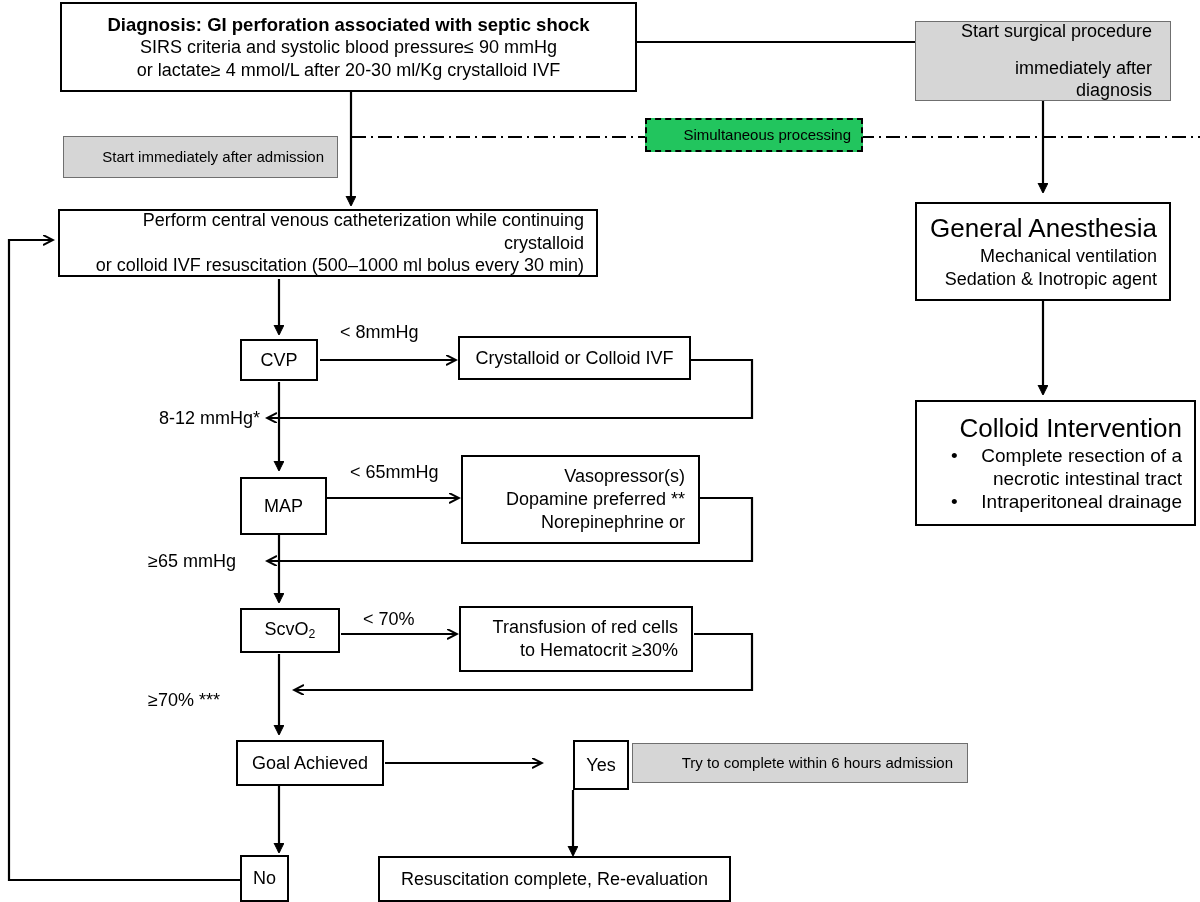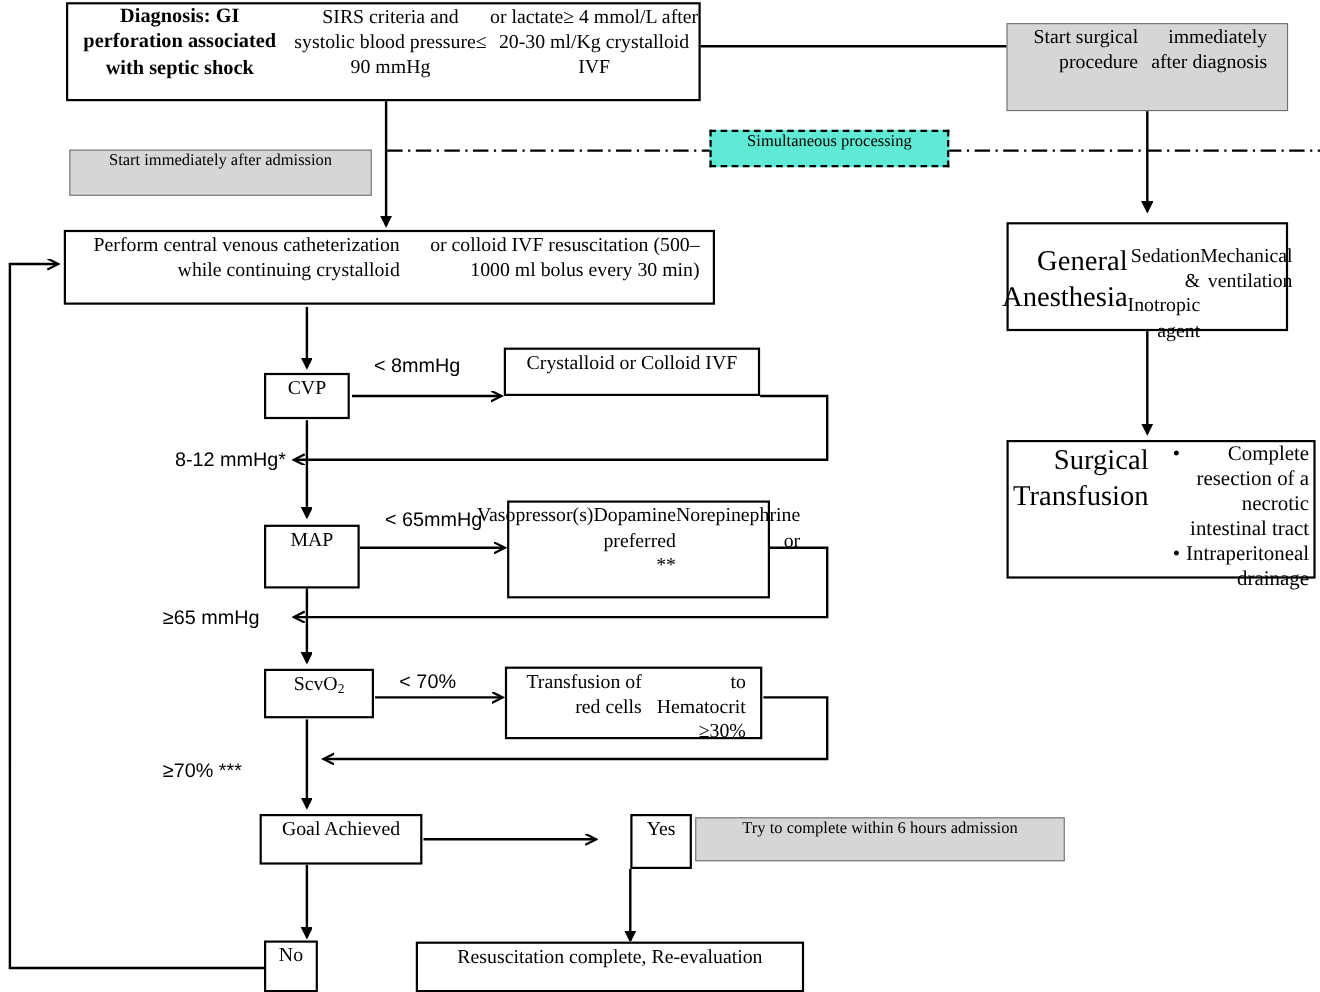--- a/index.html
+++ b/index.html
@@ -23,31 +23,30 @@
     width: 1200px;
     height: 902px;
     pointer-events: none;
   }
   .node {
     position: absolute;
     box-sizing: border-box;
     border: 2px solid #000;
     background: #ffffff;
     display: flex;
-    flex-direction: row;
+    flex-direction: column;
     justify-content: center;
     line-height: 1.26;
-    font-family: Liberation Serif, serif;
   }
   .node.shaded {
     background: #d6d6d6;
     border: 1px solid #6f6f6f;
   }
   .node.dashed {
-    background: #5eead4;
+    background: #22c55e;
     border: 2px dashed #000;
   }
   .ctr { text-align: center; }
   .lft { text-align: right; }
   .pad { padding: 0 10px; }
   .label {
     position: absolute;
     white-space: nowrap;
     font-size: 18px;
   }
@@ -147,30 +146,30 @@
   </div>
 
   <div class="node shaded lft" style="left:63px; top:136px; width:275px; height:42px; padding:0 13px;">
     <div class="t-small">Start immediately after admission</div>
   </div>
 
   <div class="node dashed lft" style="left:645px; top:118px; width:218px; height:34px; padding:0 10px;">
     <div class="t-small">Simultaneous processing</div>
   </div>
 
-  <div class="node lft" style="left:58px; top:209px; width:592px; height:68px; padding:0 12px;">
+  <div class="node lft" style="left:58px; top:209px; width:540px; height:68px; padding:0 12px;">
     <div class="t-body">Perform central venous catheterization while continuing crystalloid</div>
     <div class="t-body">or colloid IVF resuscitation (500–1000 ml bolus every 30 min)</div>
   </div>
 
   <div class="node ctr" style="left:240px; top:339px; width:78px; height:42px;">
     <div class="t-body">CVP</div>
   </div>
 
-  <div class="node ctr" style="left:458px; top:316px; width:233px; height:44px;">
+  <div class="node ctr" style="left:458px; top:336px; width:233px; height:44px;">
     <div class="t-body">Crystalloid or Colloid IVF</div>
   </div>
 
   <div class="node ctr" style="left:240px; top:477px; width:87px; height:58px;">
     <div class="t-body">MAP</div>
   </div>
 
   <div class="node lft" style="left:461px; top:455px; width:239px; height:89px; padding:0 13px;">
     <div class="t-body">Vasopressor(s)</div>
     <div class="t-body">Dopamine preferred **</div>
@@ -203,26 +202,26 @@
   <div class="node ctr" style="left:378px; top:856px; width:353px; height:46px;">
     <div class="t-body">Resuscitation complete, Re-evaluation</div>
   </div>
 
   <div class="node shaded lft" style="left:632px; top:743px; width:336px; height:40px; padding:0 14px;">
     <div class="t-small">Try to complete within 6 hours admission</div>
   </div>
 
   <div class="node lft" style="left:915px; top:202px; width:256px; height:99px; padding:17px 12px;">
     <div class="t-big">General Anesthesia</div>
+    <div class="t-body">Mechanical ventilation</div>
     <div class="t-body">Sedation &amp; Inotropic agent</div>
-    <div class="t-body">Mechanical ventilation</div>
   </div>
 
   <div class="node lft" style="left:915px; top:400px; width:281px; height:126px; padding:0 12px;">
-    <div class="t-big">Surgical Transfusion</div>
+    <div class="t-big">Colloid Intervention</div>
     <ul class="bullets">
       <li>
         <span>Complete resection of a</span><br>
         <span style="display:inline-block;">necrotic intestinal tract</span>
       </li>
       <li>
         <span>Intraperitoneal drainage</span>
       </li>
     </ul>
   </div>

